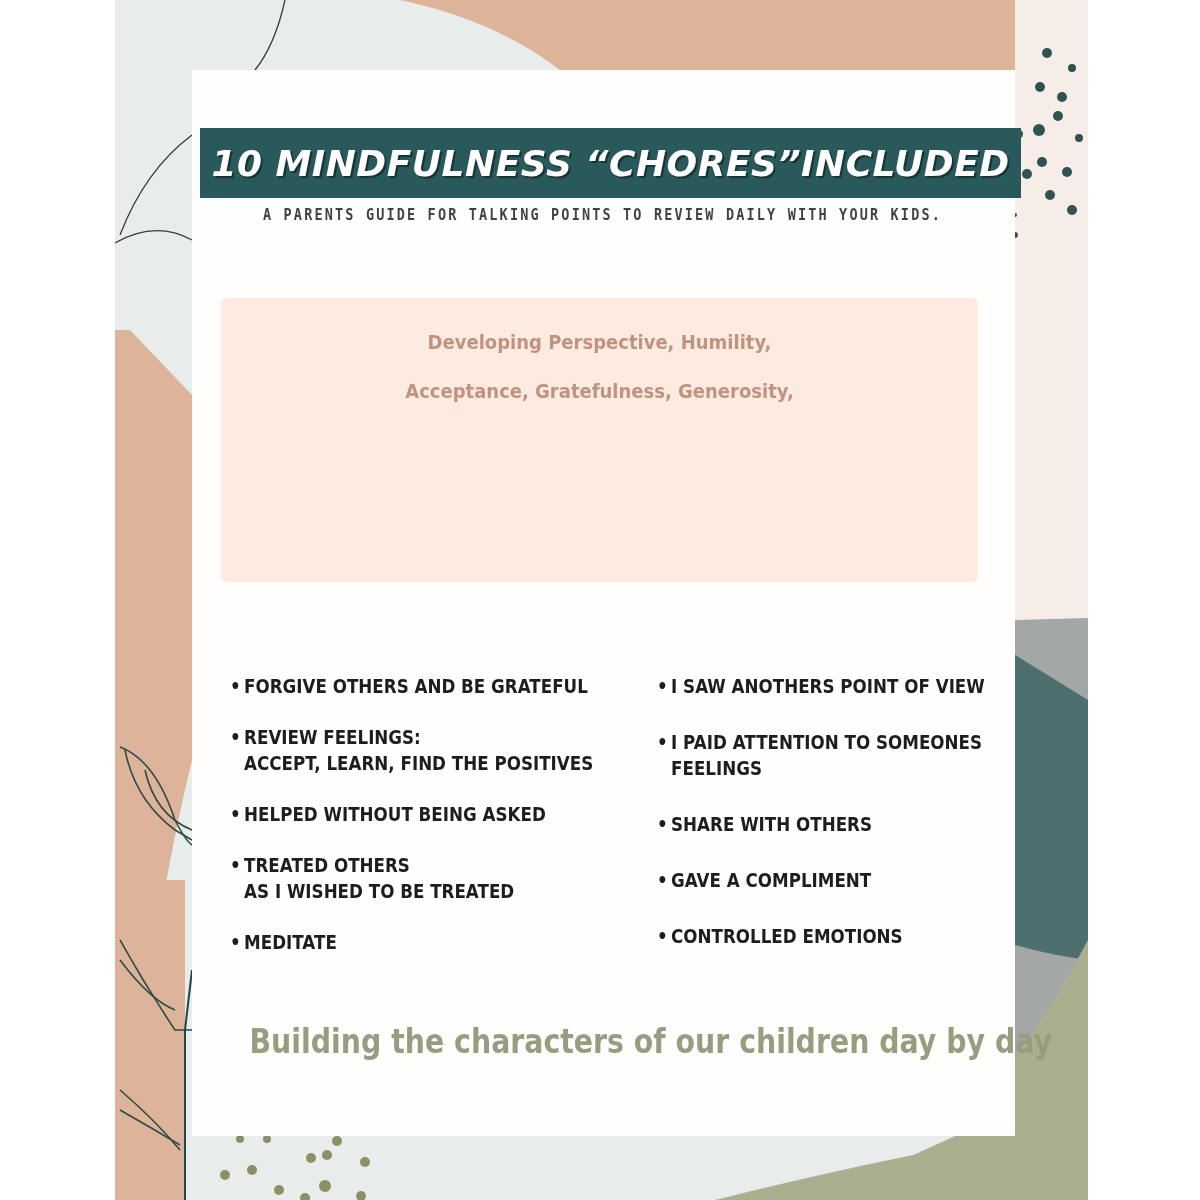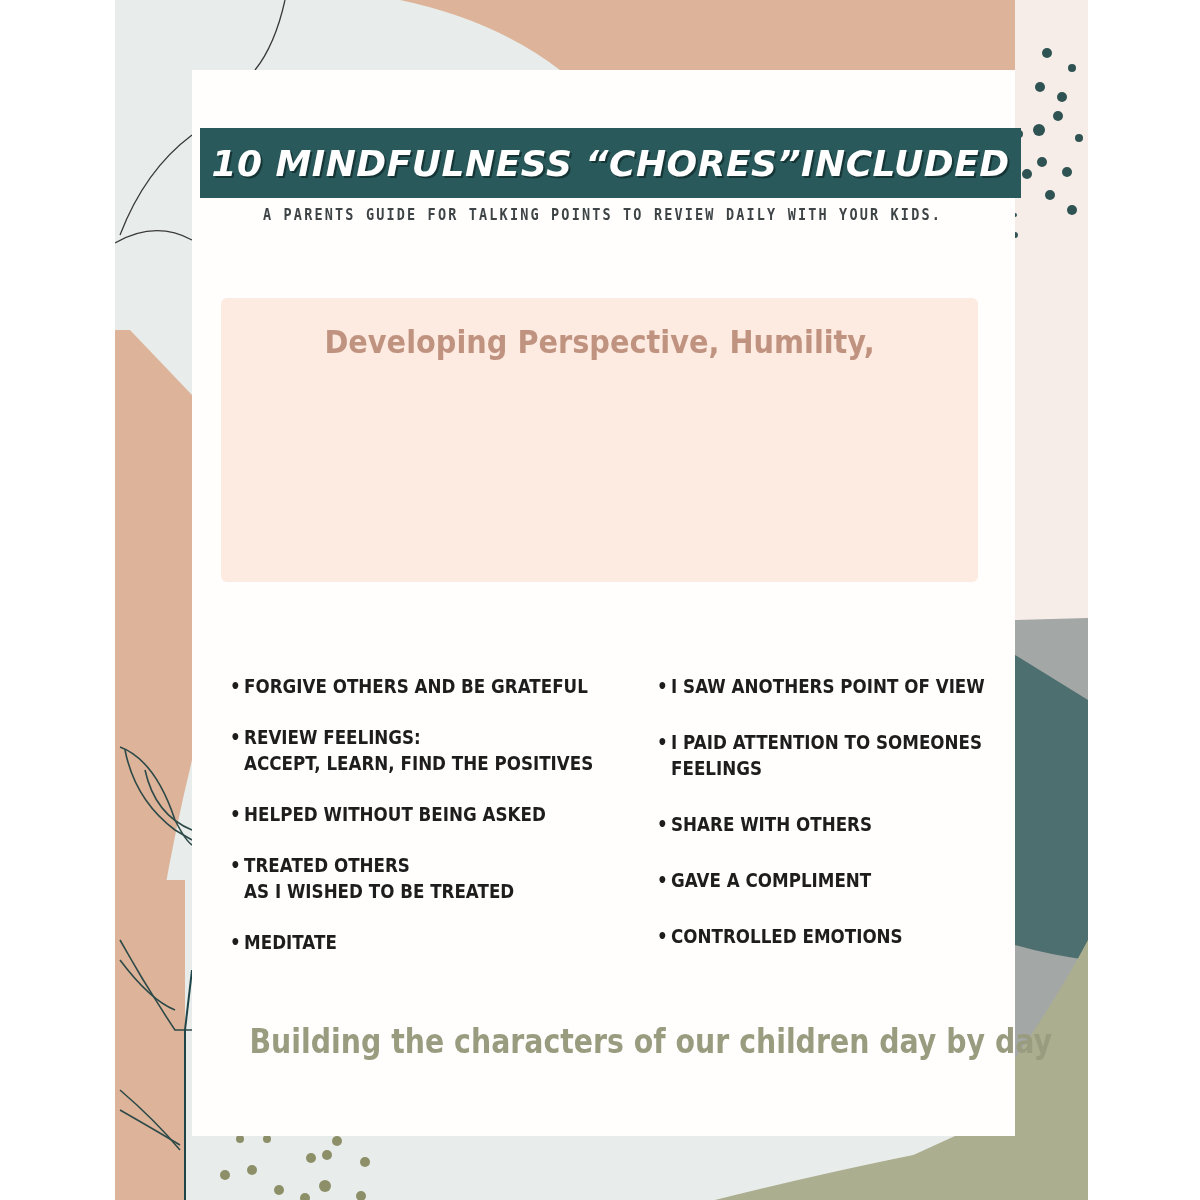--- a/index.html
+++ b/index.html
@@ -9,21 +9,21 @@
   .paper { position: absolute; left: 192px; top: 70px; width: 823px; height: 1066px; background: #fffefd; }
   .banner { position: absolute; left: 192px; top: 128px; width: 821px; height: 70px; background: #29595a;
             display: flex; align-items: center; justify-content: center; margin-left: 8px; }
   .banner-title { font-family: "DejaVu Sans", sans-serif; font-weight: bold; font-style: italic; font-size: 36px;
                   color: #ffffff; letter-spacing: 0.5px; text-shadow: 2px 2px 0 #153536; white-space: nowrap; }
   .subtitle { position: absolute; left: 192px; top: 206px; width: 821px; text-align: center;
               font-family: "DejaVu Sans Mono", monospace; font-weight: bold; font-size: 15px; letter-spacing: 2.4px;
               color: #3e4446; white-space: nowrap; transform: scaleX(0.9); transform-origin: center; }
   .quote-box { position: absolute; left: 221px; top: 298px; width: 757px; height: 284px; background: #fdebe1; border-radius: 6px; }
   .quote-text { position: absolute; left: 221px; top: 318px; width: 757px; text-align: center;
-                font-family: "DejaVu Sans Condensed", "DejaVu Sans", sans-serif; font-weight: bold; font-size: 32px;
+                font-family: "DejaVu Sans Condensed", "DejaVu Sans", sans-serif; font-weight: bold; font-size: 20px;
                 line-height: 48.5px; color: #c09380; }
   .quote-line { display: block; white-space: nowrap; }
   .list { position: absolute; font-family: "DejaVu Sans", sans-serif; font-weight: bold; font-size: 19px;
           color: #1d1d1d; line-height: 26px; }
   .list-col-left { left: 230px; top: 673px; width: 410px; }
   .list-col-right { left: 657px; top: 673px; width: 340px; }
   .li { position: relative; padding-left: 16px; white-space: nowrap; transform: scaleX(0.88); transform-origin: left; }
   .li .bullet { position: absolute; left: 0; top: 0; }
   .li .line { display: block; }
   .footer { position: absolute; left: 192px; top: 1022px; width: 821px; text-align: center;
@@ -102,20 +102,21 @@
 
 <div class="banner">
   <span class="banner-title">10 MINDFULNESS “CHORES”INCLUDED</span>
 </div>
 
 <div class="subtitle">A PARENTS GUIDE FOR TALKING POINTS TO REVIEW DAILY WITH YOUR KIDS.</div>
 
 <div class="quote-box"></div>
 <div class="quote-text">
   <span class="quote-line">Developing Perspective, Humility,</span>
+  <span class="quote-line">Acceptance, Gratefulness, Generosity,</span>
 </div>
 
 <div class="list list-col-left">
   <div class="li" style="margin-bottom:25px;">
     <span class="bullet">•</span>
     <span class="line">FORGIVE OTHERS AND BE GRATEFUL</span>
   </div>
   <div class="li" style="margin-bottom:25px;">
     <span class="bullet">•</span>
     <span class="line">REVIEW FEELINGS:</span>

